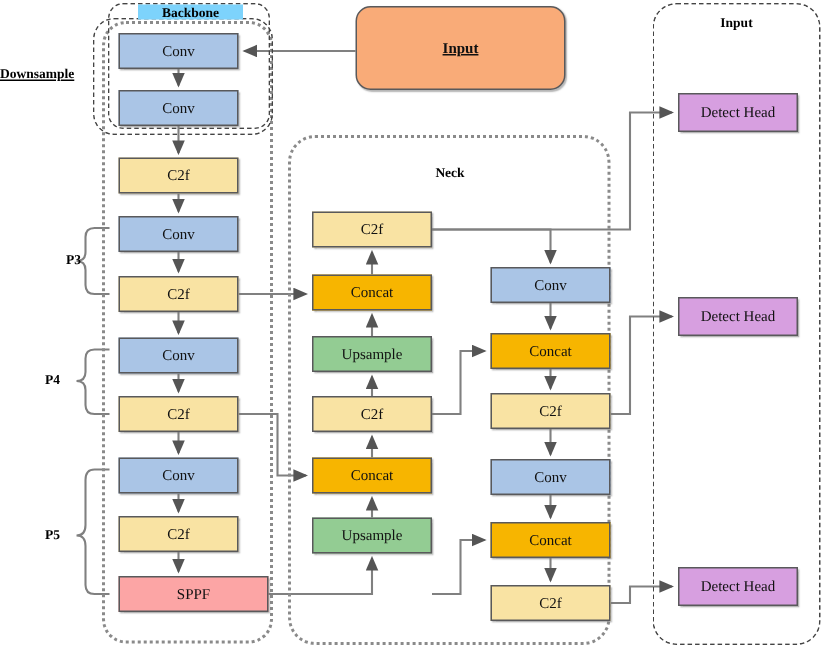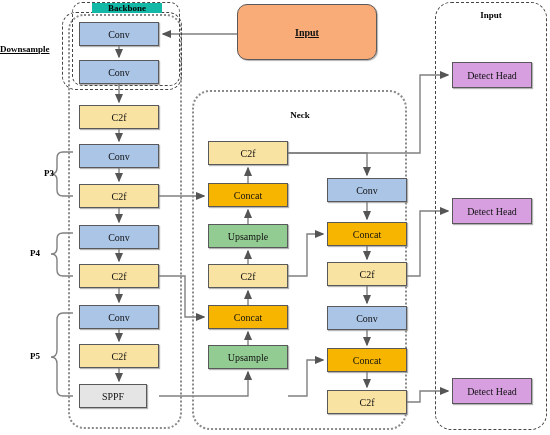--- a/index.html
+++ b/index.html
@@ -77,41 +77,41 @@
     <path d="M73,313 L63,313 Q57,313 57,320 L57,350 Q57,357 51,357 Q57,357 57,364 L57,390 Q57,396 63,396 L73,396"></path>
   </g>
 </svg>
 
 <div class="grp" style="left:68px;top:14px;width:114px;height:415px;border:2px dotted #8a8a8a;border-radius:16px;"></div>
 <div class="grp" style="left:62px;top:12px;width:120px;height:78px;border:1.5px dashed #444;border-radius:14px;"></div>
 <div class="grp" style="left:72px;top:2px;width:108px;height:84px;border:1.5px dashed #444;border-radius:10px;"></div>
 <div class="grp" style="left:192px;top:90px;width:215px;height:340px;border:2px dotted #8a8a8a;border-radius:18px;"></div>
 <div class="grp" style="left:435px;top:2px;width:112px;height:428px;border:1.5px dashed #444;border-radius:16px;"></div>
 
-<div class="grp-label" style="left:92px;top:3px;width:70px;background:#14b8a6;">Backbone</div>
+<div class="grp-label" style="left:92px;top:3px;width:70px;background:#7dd3fc;">Backbone</div>
 <div class="grp-label" style="left:0px;top:44px;width:62px;text-align:left;text-decoration:underline;">Downsample</div>
 <div class="grp-label" style="left:270px;top:110px;width:60px;">Neck</div>
 <div class="grp-label" style="left:461px;top:10px;width:60px;">Input</div>
 
 <div class="side-label" style="left:30px;top:168px;margin-left:14px;">P3</div>
 <div class="side-label" style="left:30px;top:248px;">P4</div>
 <div class="side-label" style="left:30px;top:351px;">P5</div>
 
 <div class="node" style="left:237px;top:4px;width:140px;height:56px;background:#f9ab78;border-radius:10px;font-weight:bold;text-decoration:underline;">Input</div>
 
 <div class="node" style="left:79px;top:22px;width:80px;height:24px;background:#aac5e6;">Conv</div>
 <div class="node" style="left:79px;top:60px;width:80px;height:24px;background:#aac5e6;">Conv</div>
 <div class="node" style="left:79px;top:105px;width:80px;height:24px;background:#f9e3a3;">C2f</div>
 <div class="node" style="left:79px;top:144px;width:80px;height:24px;background:#aac5e6;">Conv</div>
 <div class="node" style="left:79px;top:184px;width:80px;height:24px;background:#f9e3a3;">C2f</div>
 <div class="node" style="left:79px;top:225px;width:80px;height:24px;background:#aac5e6;">Conv</div>
 <div class="node" style="left:79px;top:264px;width:80px;height:24px;background:#f9e3a3;">C2f</div>
 <div class="node" style="left:79px;top:305px;width:80px;height:24px;background:#aac5e6;">Conv</div>
 <div class="node" style="left:79px;top:344px;width:80px;height:24px;background:#f9e3a3;">C2f</div>
-<div class="node" style="left:79px;top:384px;width:68px;height:24px;background:#e5e5e5;">SPPF</div>
+<div class="node" style="left:79px;top:384px;width:100px;height:24px;background:#fca5a5;">SPPF</div>
 
 <div class="node" style="left:208px;top:141px;width:80px;height:24px;background:#f9e3a3;">C2f</div>
 <div class="node" style="left:208px;top:183px;width:80px;height:24px;background:#f7b500;">Concat</div>
 <div class="node" style="left:208px;top:224px;width:80px;height:24px;background:#93cc93;">Upsample</div>
 <div class="node" style="left:208px;top:264px;width:80px;height:24px;background:#f9e3a3;">C2f</div>
 <div class="node" style="left:208px;top:305px;width:80px;height:24px;background:#f7b500;">Concat</div>
 <div class="node" style="left:208px;top:345px;width:80px;height:24px;background:#93cc93;">Upsample</div>
 
 <div class="node" style="left:327px;top:178px;width:80px;height:24px;background:#aac5e6;">Conv</div>
 <div class="node" style="left:327px;top:222px;width:80px;height:24px;background:#f7b500;">Concat</div>

